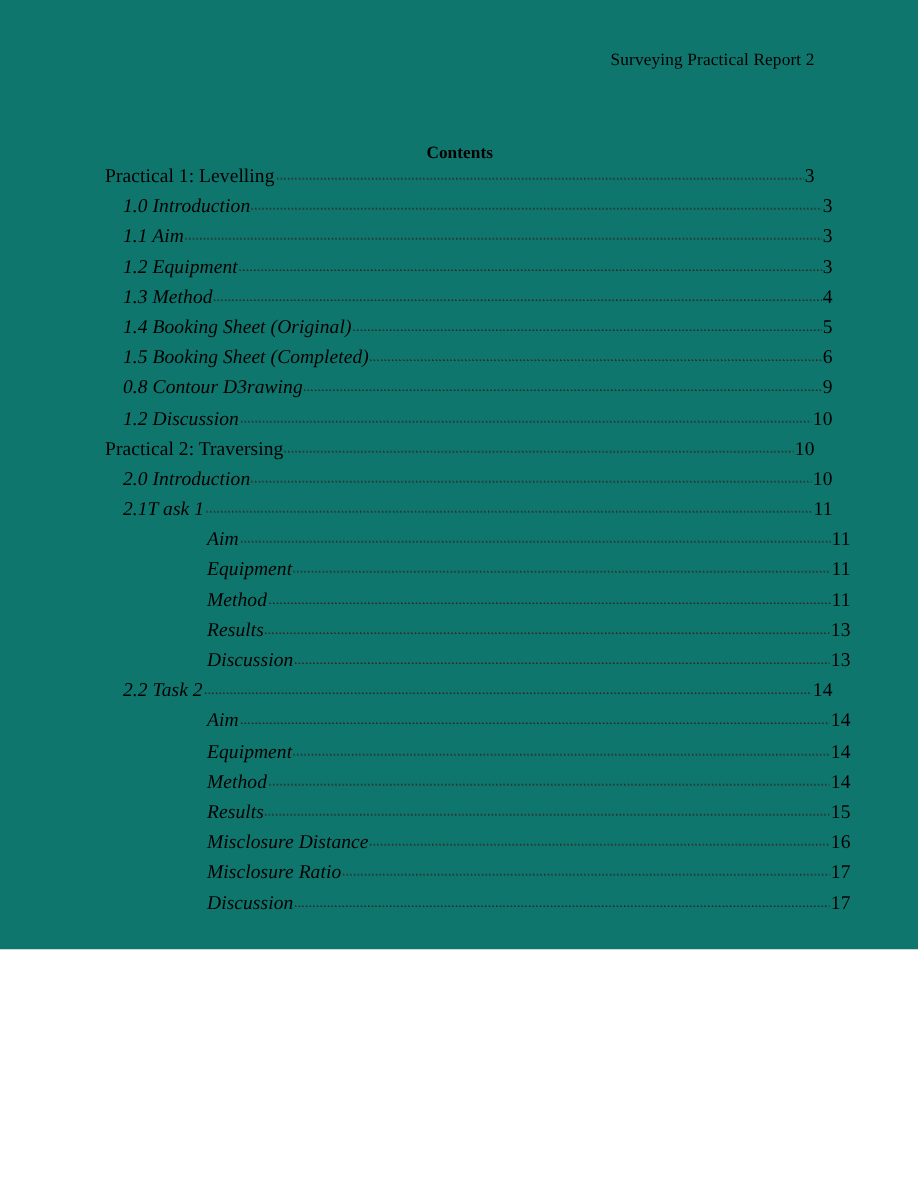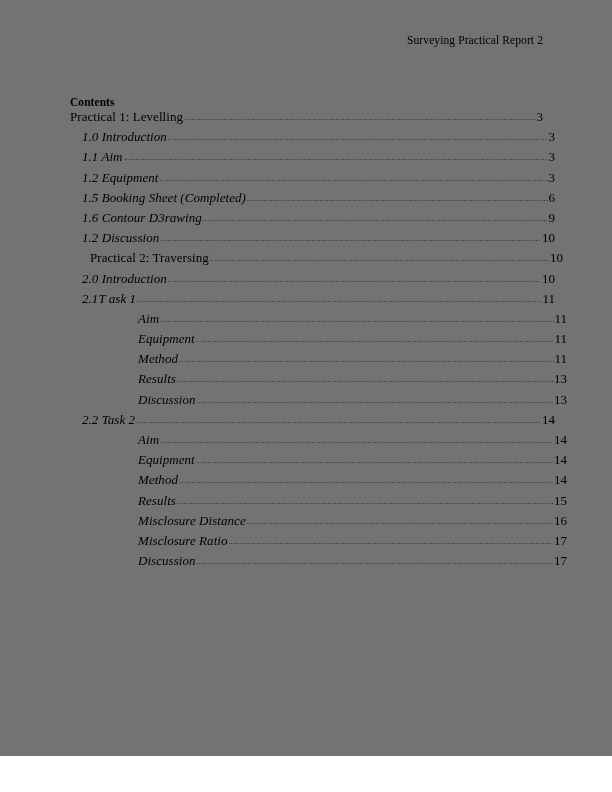--- a/index.html
+++ b/index.html
@@ -3,22 +3,22 @@
 <meta charset="utf-8">
 <style>
   html, body {
     margin: 0;
     padding: 0;
     background: #ffffff;
   }
   .page {
     position: relative;
     width: 612px;
-    height: 756px;
-    background: #737373;
+    height: 633px;
+    background: #0f766e;
     font-family: "Liberation Serif", "DejaVu Serif", serif;
     color: #000000;
     overflow: hidden;
   }
 
   
   .running-header {
     position: absolute;
     top: 33px;
     left: 70px;
@@ -37,20 +37,21 @@
     left: 70px;
     width: 473px;
   }
 
   .toc-title {
     font-size: 11.5px;
     font-weight: bold;
     line-height: 14px;
     margin: 0 0 1px 0;
     letter-spacing: 0.05px;
+    text-align: center;
   }
 
   
   .toc-entry {
     display: flex;
     align-items: baseline;
     width: 100%;
     font-size: 13px;
     line-height: 13px;
     white-space: nowrap;
@@ -107,21 +108,20 @@
     font-style: italic;
     margin-left: 44px;
   }
   .lvl-3 .toc-page {
     font-style: normal;
   }
 
   
   .lvl-1.spaced {
     margin-top: 7.2px;
-    margin-left: 20px;
   }
 </style>
 </head>
 <body>
 
 <div class="page">
 
   <div class="running-header">Surveying Practical Report 2</div>
 
   <div class="toc">
@@ -141,26 +141,36 @@
           <span class="toc-label">1.1 Aim</span>
           <span class="toc-leader"></span>
           <span class="toc-page">3</span>
         </div>
         <div class="toc-entry lvl-2">
           <span class="toc-label">1.2 Equipment</span>
           <span class="toc-leader"></span>
           <span class="toc-page">3</span>
         </div>
         <div class="toc-entry lvl-2">
+          <span class="toc-label">1.3 Method</span>
+          <span class="toc-leader"></span>
+          <span class="toc-page">4</span>
+        </div>
+        <div class="toc-entry lvl-2">
+          <span class="toc-label">1.4 Booking Sheet (Original)</span>
+          <span class="toc-leader"></span>
+          <span class="toc-page">5</span>
+        </div>
+        <div class="toc-entry lvl-2">
           <span class="toc-label">1.5 Booking Sheet (Completed)</span>
           <span class="toc-leader"></span>
           <span class="toc-page">6</span>
         </div>
         <div class="toc-entry lvl-2">
-          <span class="toc-label">1.6 Contour D3rawing</span>
+          <span class="toc-label">0.8 Contour D3rawing</span>
           <span class="toc-leader"></span>
           <span class="toc-page">9</span>
         </div>
         <div class="toc-entry lvl-2">
           <span class="toc-label">1.2 Discussion</span>
           <span class="toc-leader"></span>
           <span class="toc-page">10</span>
         </div>
         <div class="toc-entry lvl-1 spaced">
           <span class="toc-label">Practical 2: Traversing</span>

